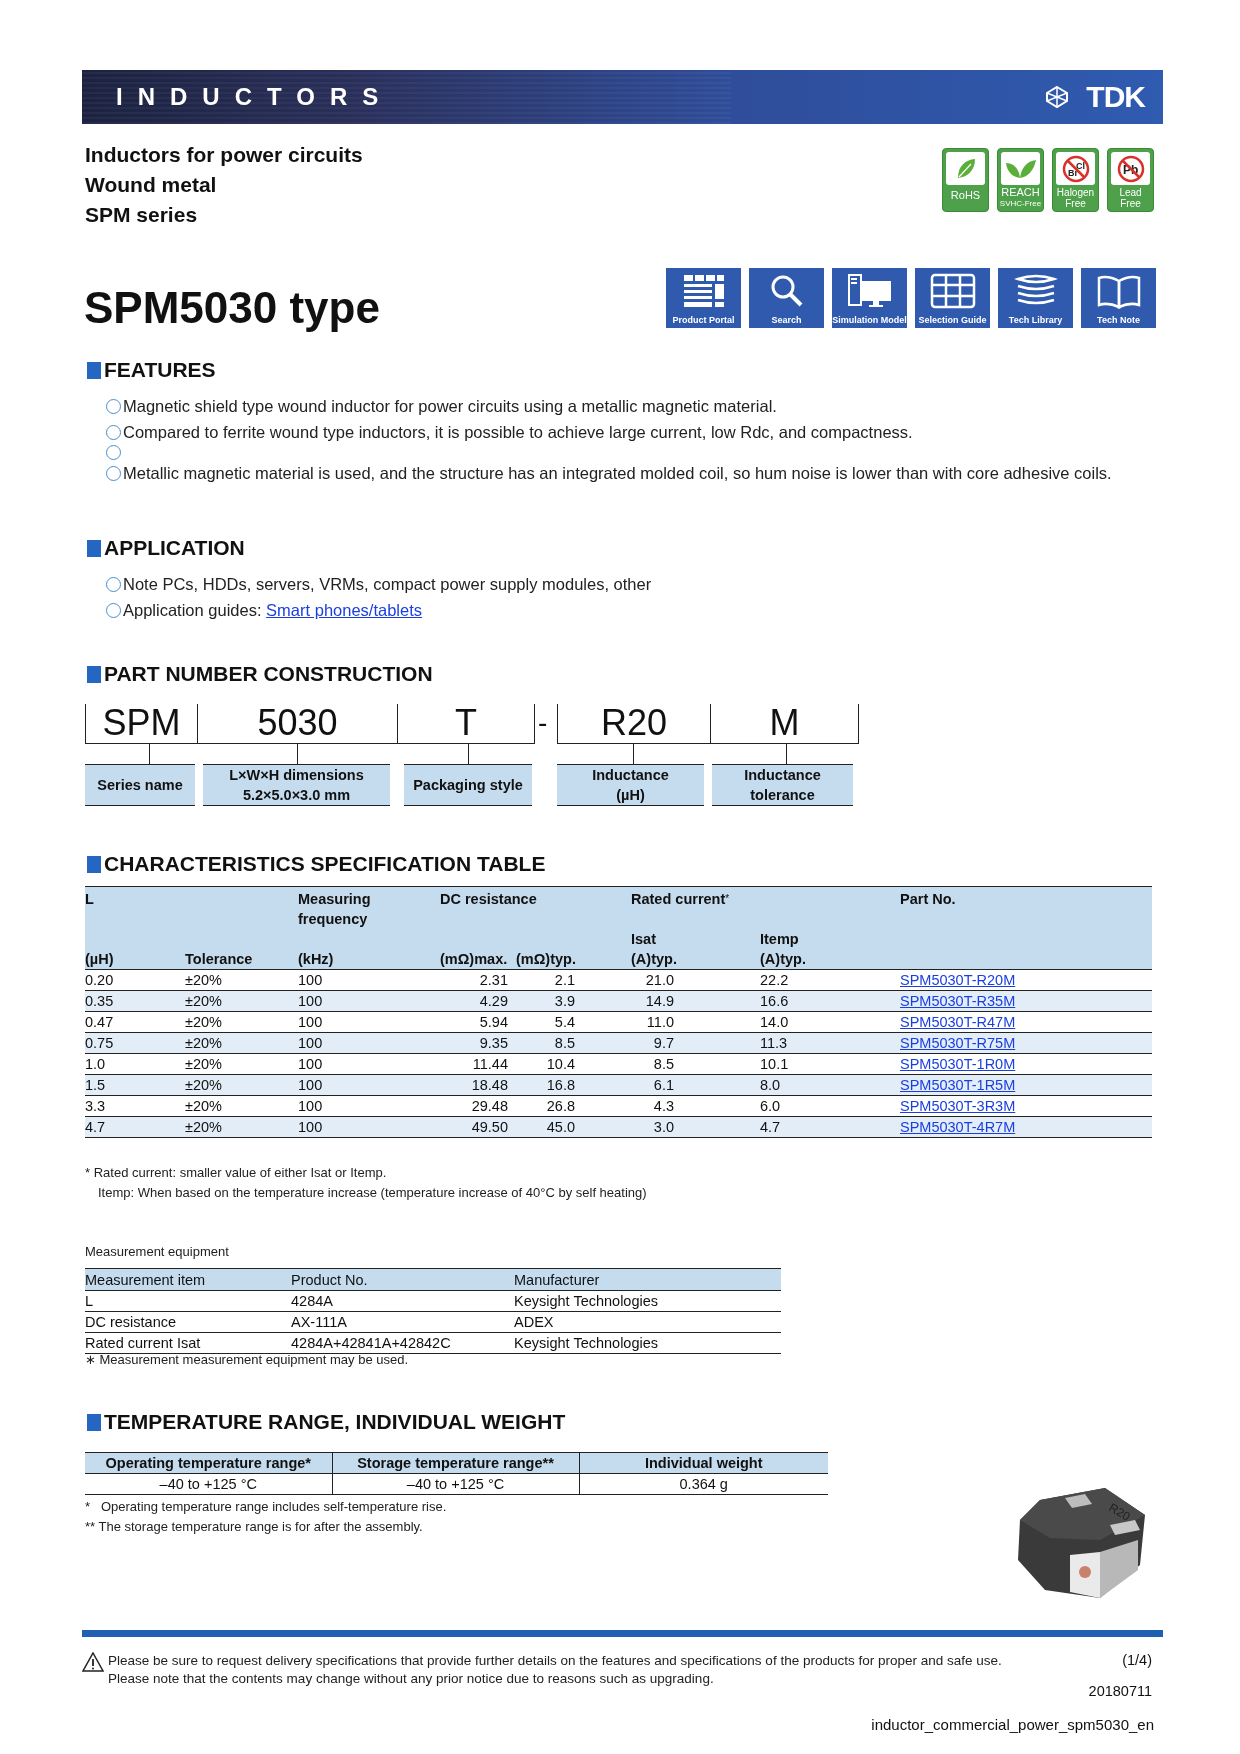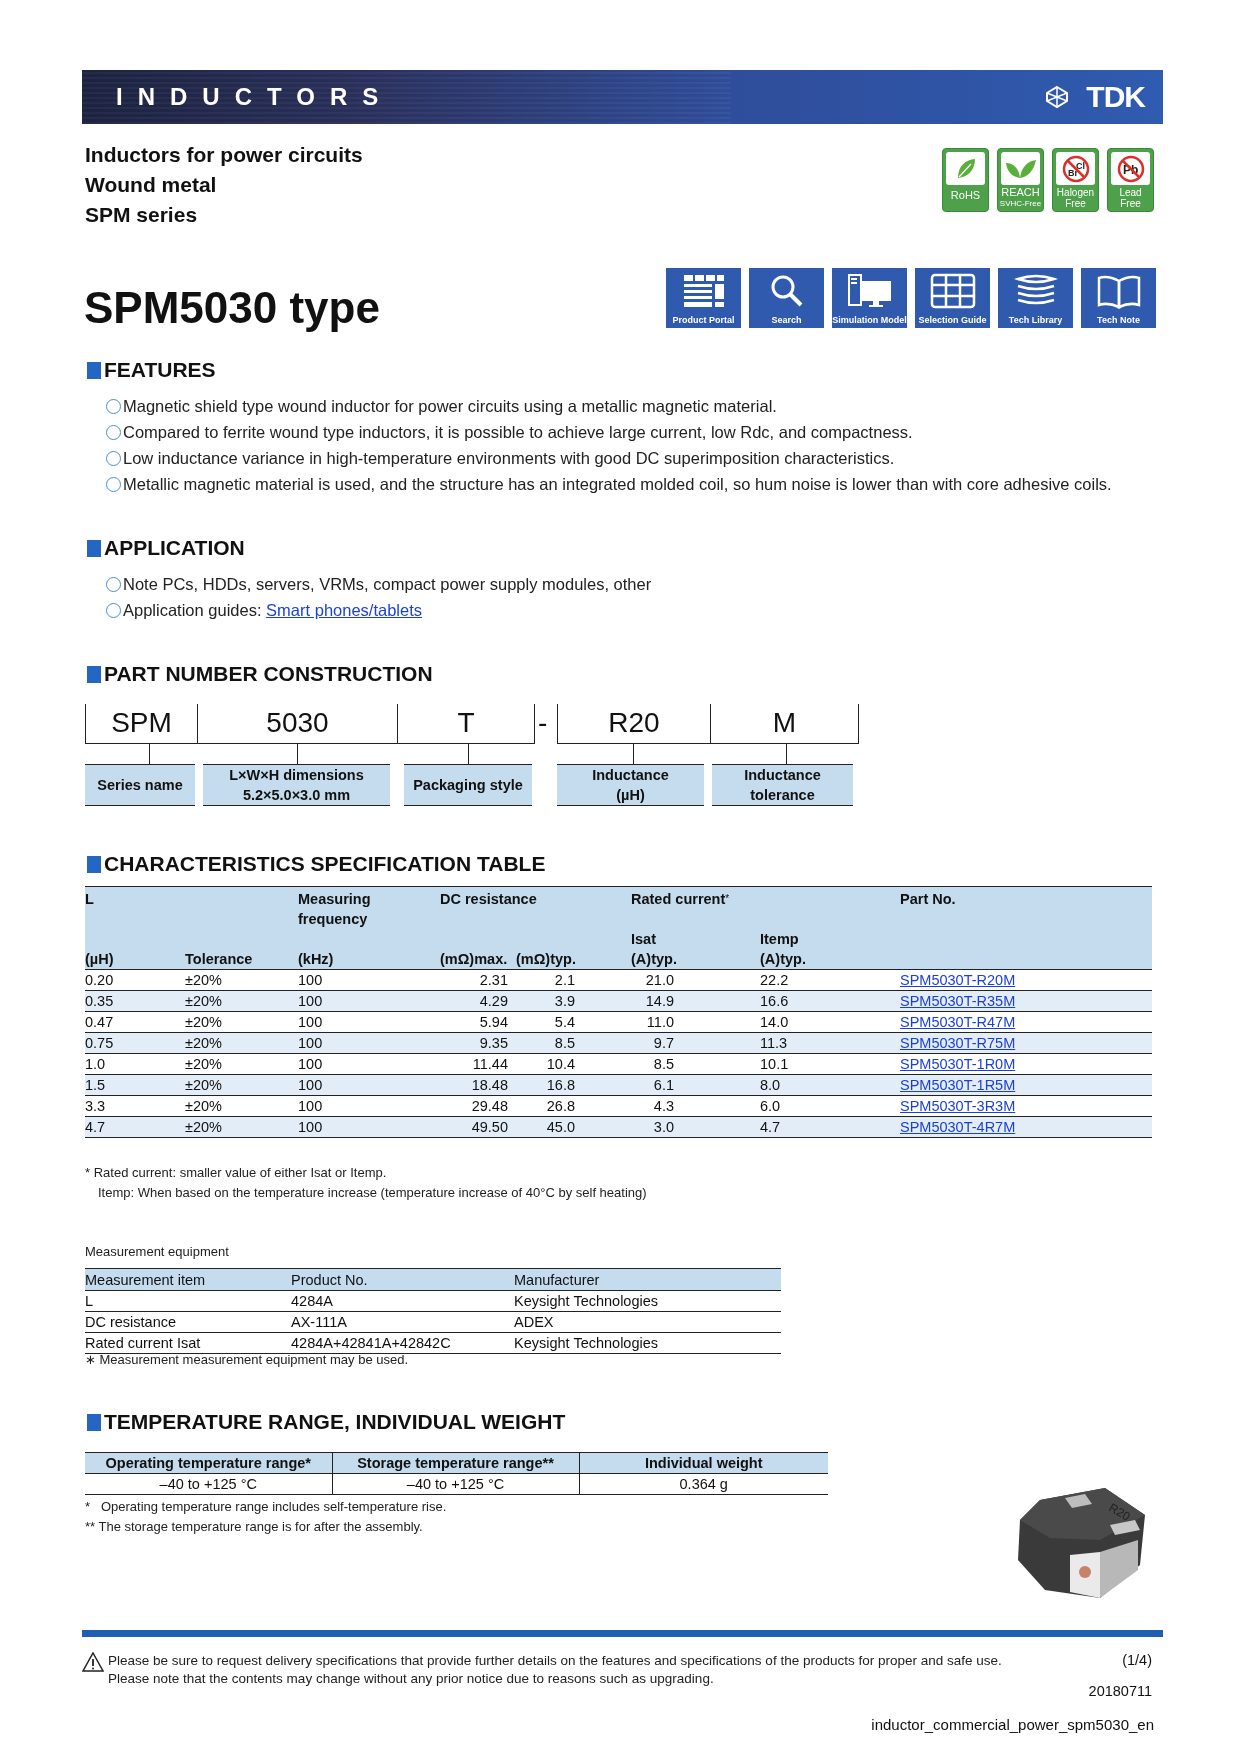--- a/index.html
+++ b/index.html
@@ -31,21 +31,21 @@
 
   .sec-h { position: absolute; left: 87px; font-weight: bold; font-size: 21px; display: flex; align-items: center; }
   .sec-h .sq { width: 14px; height: 17px; background: #2566c2; margin-right: 3px; display: inline-block; }
 
   .bullets { position: absolute; left: 106px; font-size: 16.5px; line-height: 26px; color: #222; }
   .bullets li { list-style: none; display: flex; align-items: center; }
   .bullets .circ { width: 15px; height: 15px; border: 1px solid #4a8fd0; border-radius: 50%; margin-right: 2px; display: inline-block; flex: none; }
   .bullets a { color: #1a3fe0; text-decoration: underline; }
 
   .pn-row { position: absolute; top: 704px; left: 85px; height: 40px; display: flex; }
-  .pn-cell { height: 40px; border-bottom: 1.5px solid #222; border-right: 1.5px solid #222; font-size: 28px; text-align: center; line-height: 38px; color: #111; }
+  .pn-cell { height: 40px; border-bottom: 1.5px solid #222; border-right: 1.5px solid #222; font-size: 36px; text-align: center; line-height: 38px; color: #111; }
   .pn-cell.first { border-left: 1.5px solid #222; }
   .pn-dash { position: absolute; top: 704px; left: 538px; font-size: 28px; line-height: 38px; }
   .pn-stem { position: absolute; top: 744px; width: 1px; height: 20px; background: #222; }
   .pn-label { position: absolute; top: 764px; height: 42px; background: #c5dcef; border-top: 1.5px solid #222; border-bottom: 1.5px solid #222; font-size: 14.5px; font-weight: bold; text-align: center; display: flex; align-items: center; justify-content: center; line-height: 20px; }
 
   table { border-collapse: collapse; }
   .spec { position: absolute; left: 85px; top: 886px; width: 1067px; font-size: 14.5px; }
   .spec th { background: #c5dcef; font-weight: bold; text-align: left; vertical-align: top; padding: 0 0 0 0; height: 20px; line-height: 20px; }
   .spec thead tr:first-child th { border-top: 1.5px solid #222; padding-top: 2px; }
   .spec thead tr:last-child th { border-bottom: 1.5px solid #222; }
@@ -222,21 +222,20 @@
   <li>
       <span class="circ"></span>
       <span>Magnetic shield type wound inductor for power circuits using a metallic magnetic material.</span>
     </li>
   <li>
       <span class="circ"></span>
       <span>Compared to ferrite wound type inductors, it is possible to achieve large current, low Rdc, and compactness.</span>
     </li>
   <li>
       <span class="circ"></span>
-      <span>Low inductance variance in high-temperature environments with good DC superimposition characteristics.</span>
     </li>
   <li>
       <span class="circ"></span>
       <span>Metallic magnetic material is used, and the structure has an integrated molded coil, so hum noise is lower than with core adhesive coils.</span>
     </li>
 </ul>
 
 <div class="sec-h" style="top:536px;text-align:right;">
     <span class="sq"></span>
     <span>APPLICATION</span>

